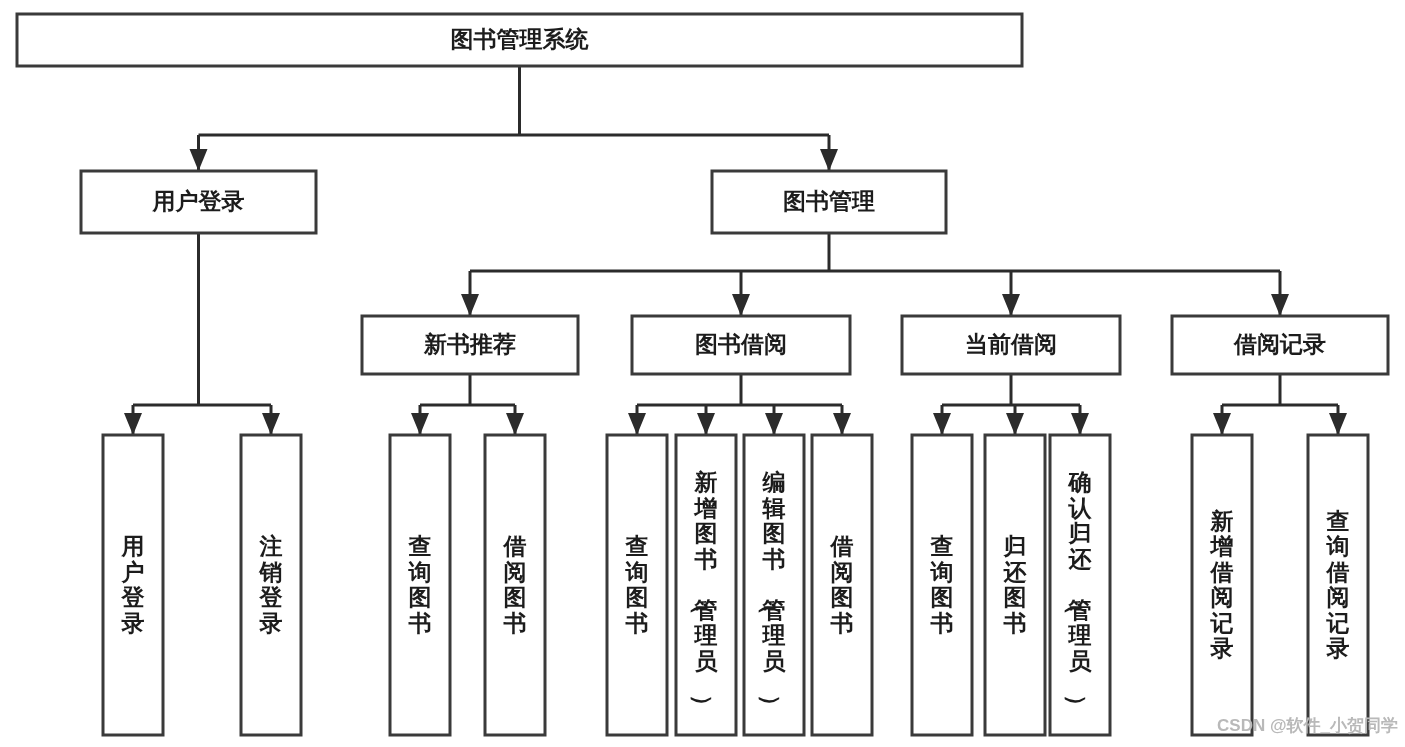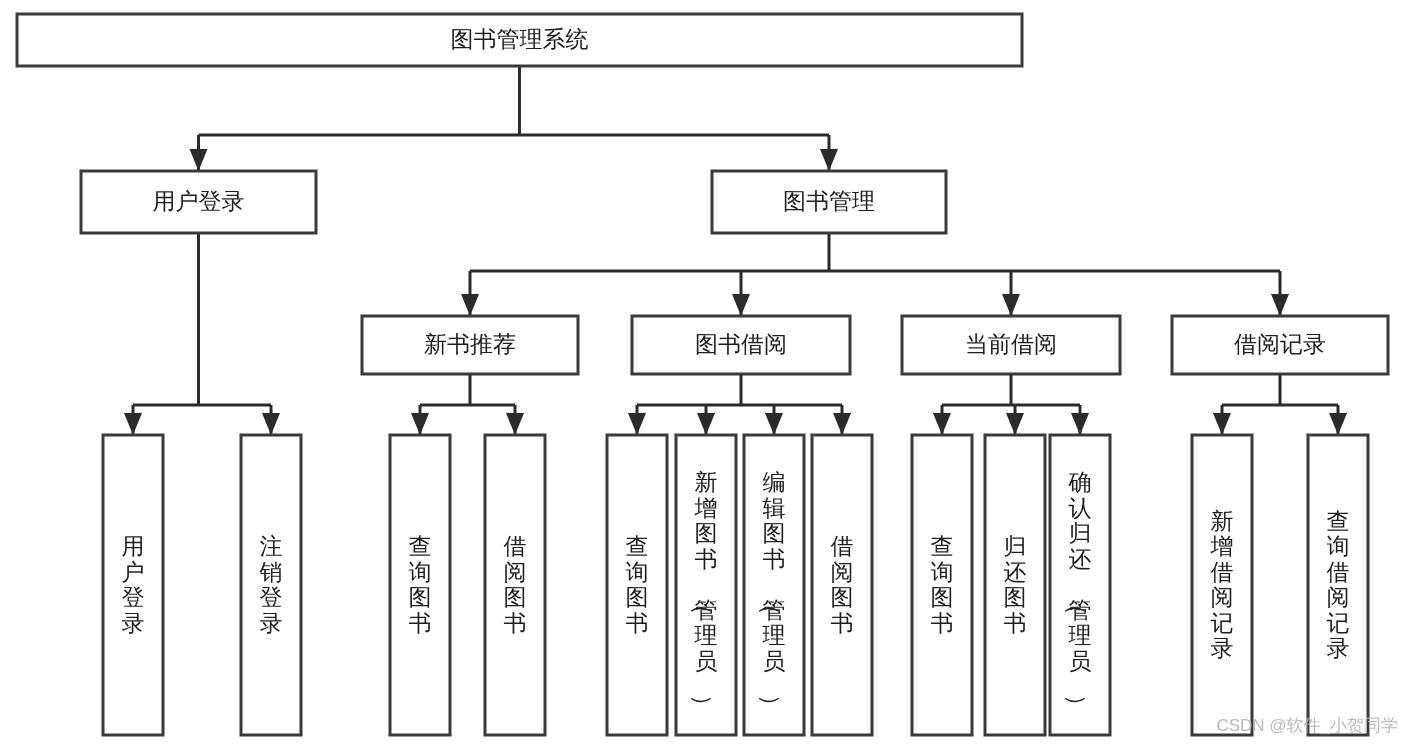--- a/index.html
+++ b/index.html
@@ -12,20 +12,21 @@
     height: 747px;
     font-family: "Liberation Sans", "DejaVu Sans", sans-serif;
     overflow: hidden;
     position: relative;
   }
   #diagram-root {
     position: absolute;
     left: 0; top: 0;
     width: 1405px;
     height: 747px;
+    font-weight: bold;
   }
   svg.diagram-canvas {
     display: block;
     width: 1405px;
     height: 747px;
   }
   .node-box {
     fill: #ffffff;
     stroke: #3a3a3a;
     stroke-width: 3;

